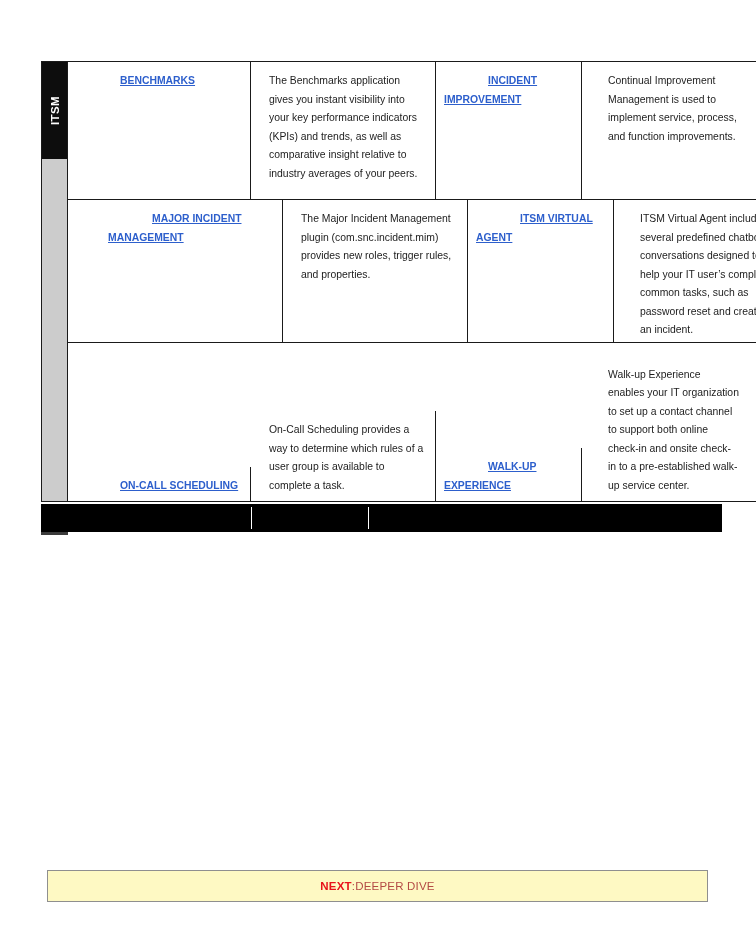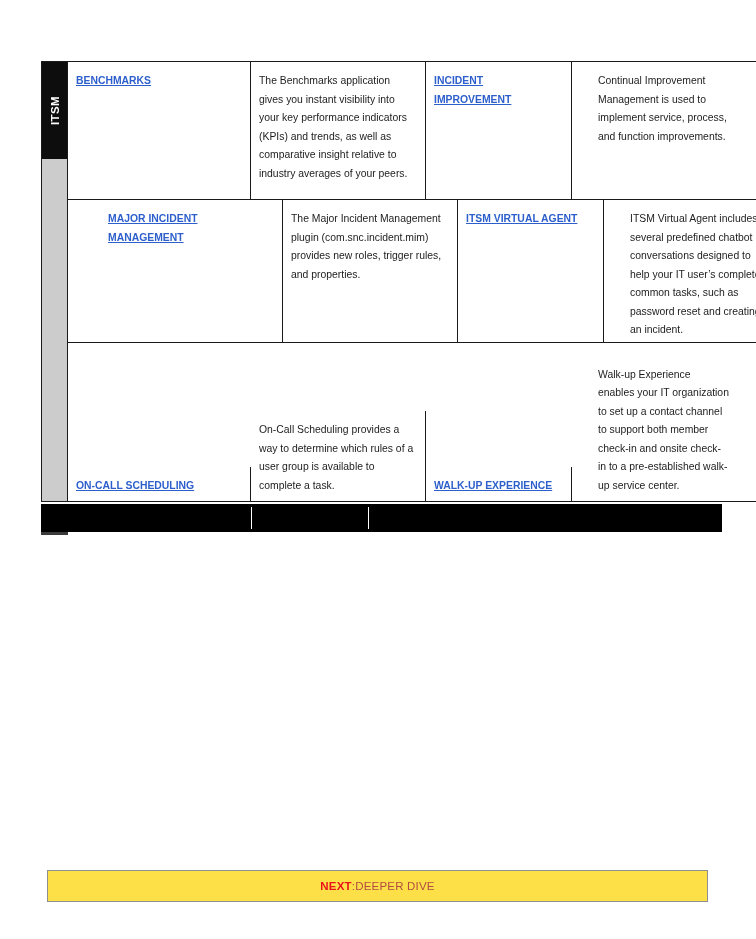--- a/index.html
+++ b/index.html
@@ -93,38 +93,39 @@
   .cell {
     box-sizing: border-box;
     padding: 8px 9px 8px 8px;
     border-right: 1px solid #1a1a1a;
     background: #ffffff;
     overflow: hidden;
   }
   .cell:last-child { border-right: none; }
 
   .c-name  { width: 183px; flex: 0 0 183px; }
-  .c-desc  { width: 175px; flex: 0 0 175px; }
+  .c-desc  { width: 175px; flex: 0 0 175px; margin-left: 10px; }
   .c-name2 { width: 146px; flex: 0 0 146px; }
   .c-desc2 { width: 148px; flex: 0 0 148px; margin-left: 18px; }
 
   .r1 { height: 138px; }
   .r2 { height: 143px; padding-left: 32px; }
   .r3 { height: 158px; align-items: flex-end; }
 
   .applink {
     color: #2d5fcc;
     font-weight: bold;
     font-size: 10.4px;
     line-height: 15.5px;
     text-decoration: underline;
     text-underline-offset: 1px;
     display: inline;
     cursor: pointer;
     font-family: "Liberation Sans", sans-serif;
+    margin-left: 44px;
   }
 
   .desc {
     color: #1c1c1c;
     font-size: 10.4px;
     line-height: 15.5px;
     font-family: "Liberation Sans", sans-serif;
   }
 
   
@@ -154,21 +155,21 @@
     background: #3b3b3b;
   }
 
   
   .nextbar {
     position: absolute;
     left: 47px;
     top: 870px;
     width: 661px;
     height: 32px;
-    background: #fde047;
+    background: #fef9c3;
     border: 1px solid #8f8f8f;
     box-sizing: border-box;
     display: flex;
     align-items: center;
     justify-content: center;
   }
   .next-strong {
     color: #e8131a;
     font-weight: bold;
     font-size: 11.5px;
@@ -233,21 +234,21 @@
           <div class="cell c-name">
             <a class="applink">ON-CALL SCHEDULING</a>
           </div>
           <div class="cell c-desc">
             <span class="desc">On-Call Scheduling provides a way to determine which rules of a user group is available to complete a task.</span>
           </div>
           <div class="cell c-name2">
             <a class="applink">WALK-UP EXPERIENCE</a>
           </div>
           <div class="cell c-desc2">
-            <span class="desc">Walk-up Experience enables your IT organization to set up a contact channel to support both member check-in and onsite check-in to a pre-established walk-up service center.</span>
+            <span class="desc">Walk-up Experience enables your IT organization to set up a contact channel to support both online check-in and onsite check-in to a pre-established walk-up service center.</span>
           </div>
         </div>
 
       </div>
     </div>
   </div>
 
   <div class="footbar">
     <div class="tick tick-a"></div>
     <div class="tick tick-b"></div>

